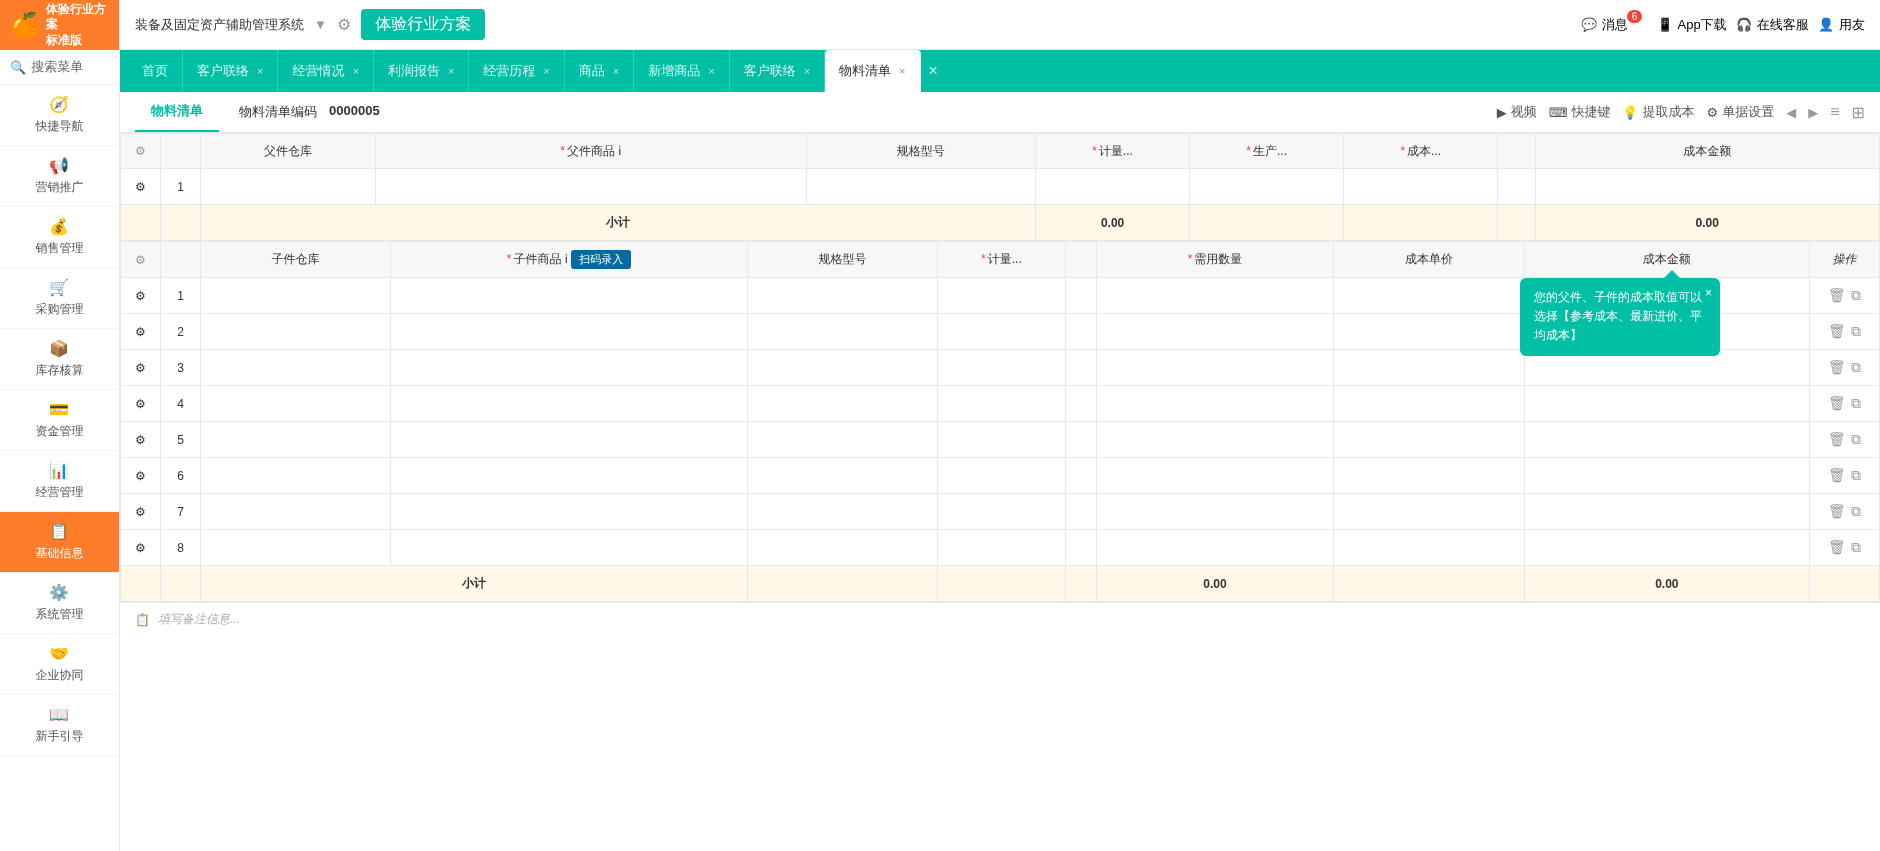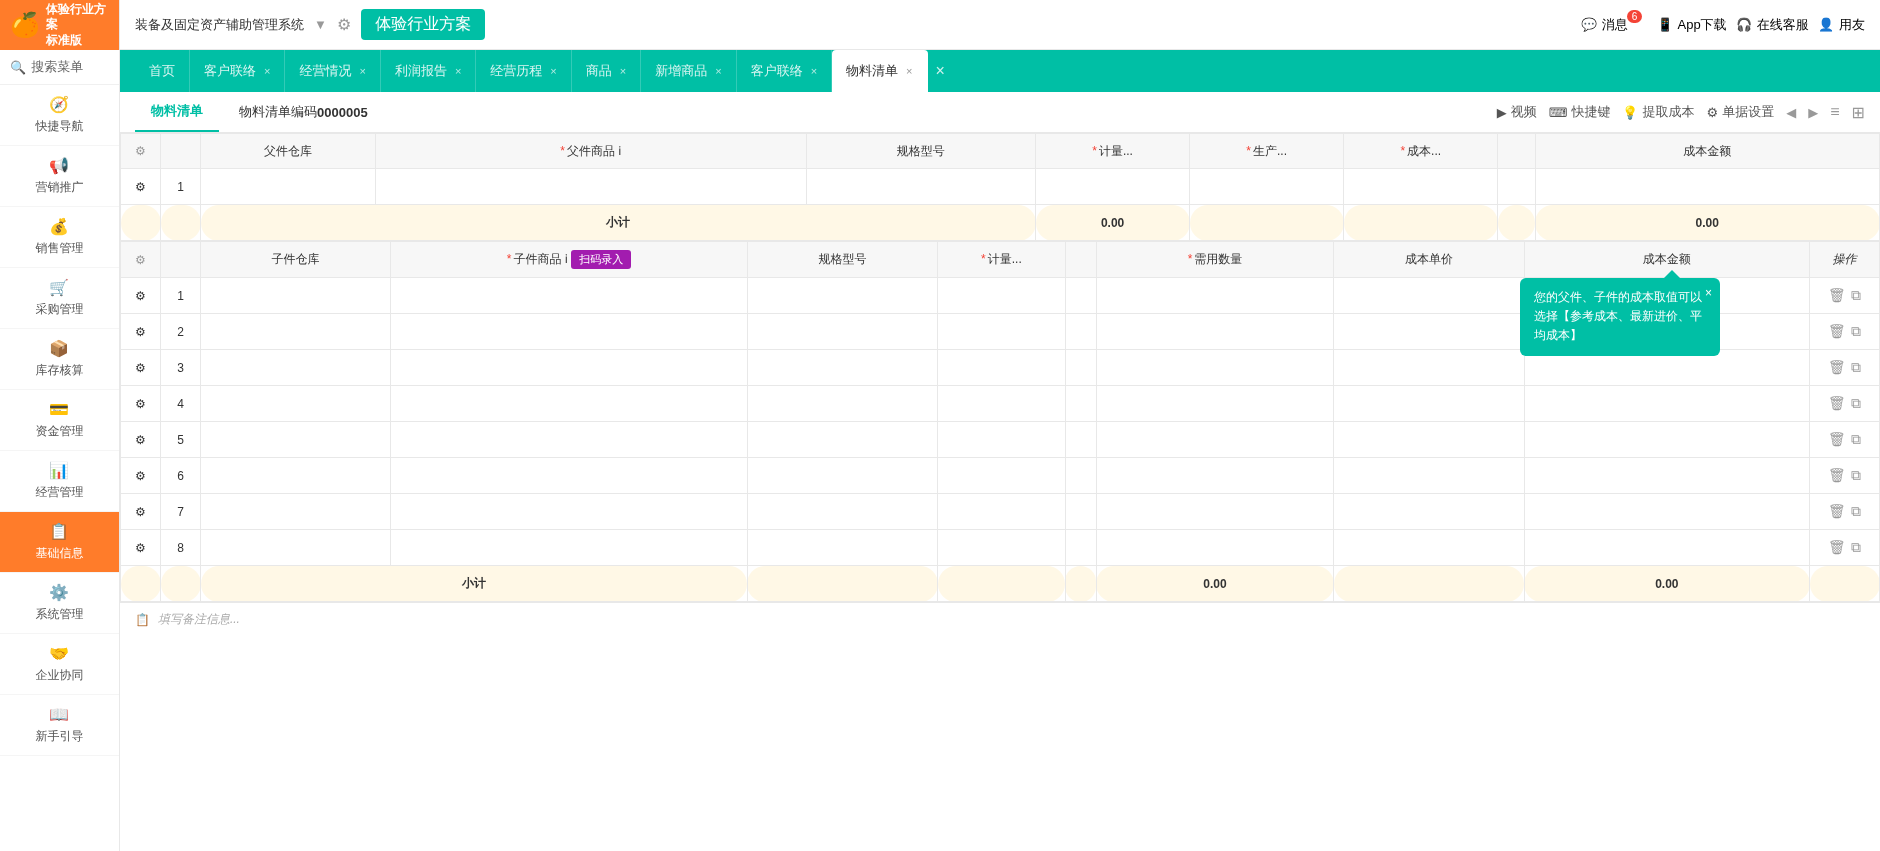--- a/index.html
+++ b/index.html
@@ -79,21 +79,21 @@
       position: relative;
       top: -8px;
       left: -5px;
     }
 
     
     .tabbar {
       background: #00bfa5;
       display: flex;
       align-items: center;
-      padding: 0 15px;
+      padding: 0 8px;
       height: 42px;
       overflow: hidden;
     }
     .tab {
       display: flex;
       align-items: center;
       padding: 0 14px;
       height: 42px;
       color: rgba(255,255,255,0.85);
       cursor: pointer;
@@ -126,21 +126,21 @@
       gap: 0;
     }
     .sub-tab {
       padding: 10px 16px;
       cursor: pointer;
       color: #555;
       font-size: 13px;
       border-bottom: 2px solid transparent;
     }
     .sub-tab.active { color: #00bfa5; border-bottom: 2px solid #00bfa5; font-weight: bold; }
-    .sub-tab-code { display: flex; align-items: center; gap: 0; padding: 10px 0 10px 20px; color: #333; font-size: 13px; }
+    .sub-tab-code { display: flex; align-items: flex-start; gap: 12px; padding: 10px 0 10px 20px; color: #333; font-size: 13px; }
     .sub-tab-actions { margin-left: auto; display: flex; align-items: center; gap: 12px; color: #555; font-size: 13px; }
     .sub-tab-action { display: flex; align-items: center; gap: 4px; cursor: pointer; }
 
     
     .section-title {
       padding: 8px 15px;
       font-size: 13px;
       font-weight: bold;
       color: #333;
       background: #fff;
@@ -164,29 +164,28 @@
     .data-table td {
       border: 1px solid #e8e8e8;
       padding: 6px;
       text-align: center;
       color: #333;
       height: 36px;
     }
     .data-table .subtotal-row td {
       background: #fff8e6;
       font-weight: bold;
-      border-radius: 18px;
     }
     .required-star { color: #f44336; margin-right: 2px; }
     .col-num { width: 40px; }
     .col-settings { width: 40px; }
     .col-actions { width: 70px; font-style: italic; }
 
     .scan-btn {
-      background: #a21caf;
+      background: #0369a1;
       color: #fff;
       border: none;
       padding: 2px 8px;
       border-radius: 3px;
       font-size: 11px;
       cursor: pointer;
     }
 
     
     .action-icons { display: flex; gap: 5px; justify-content: center; }

